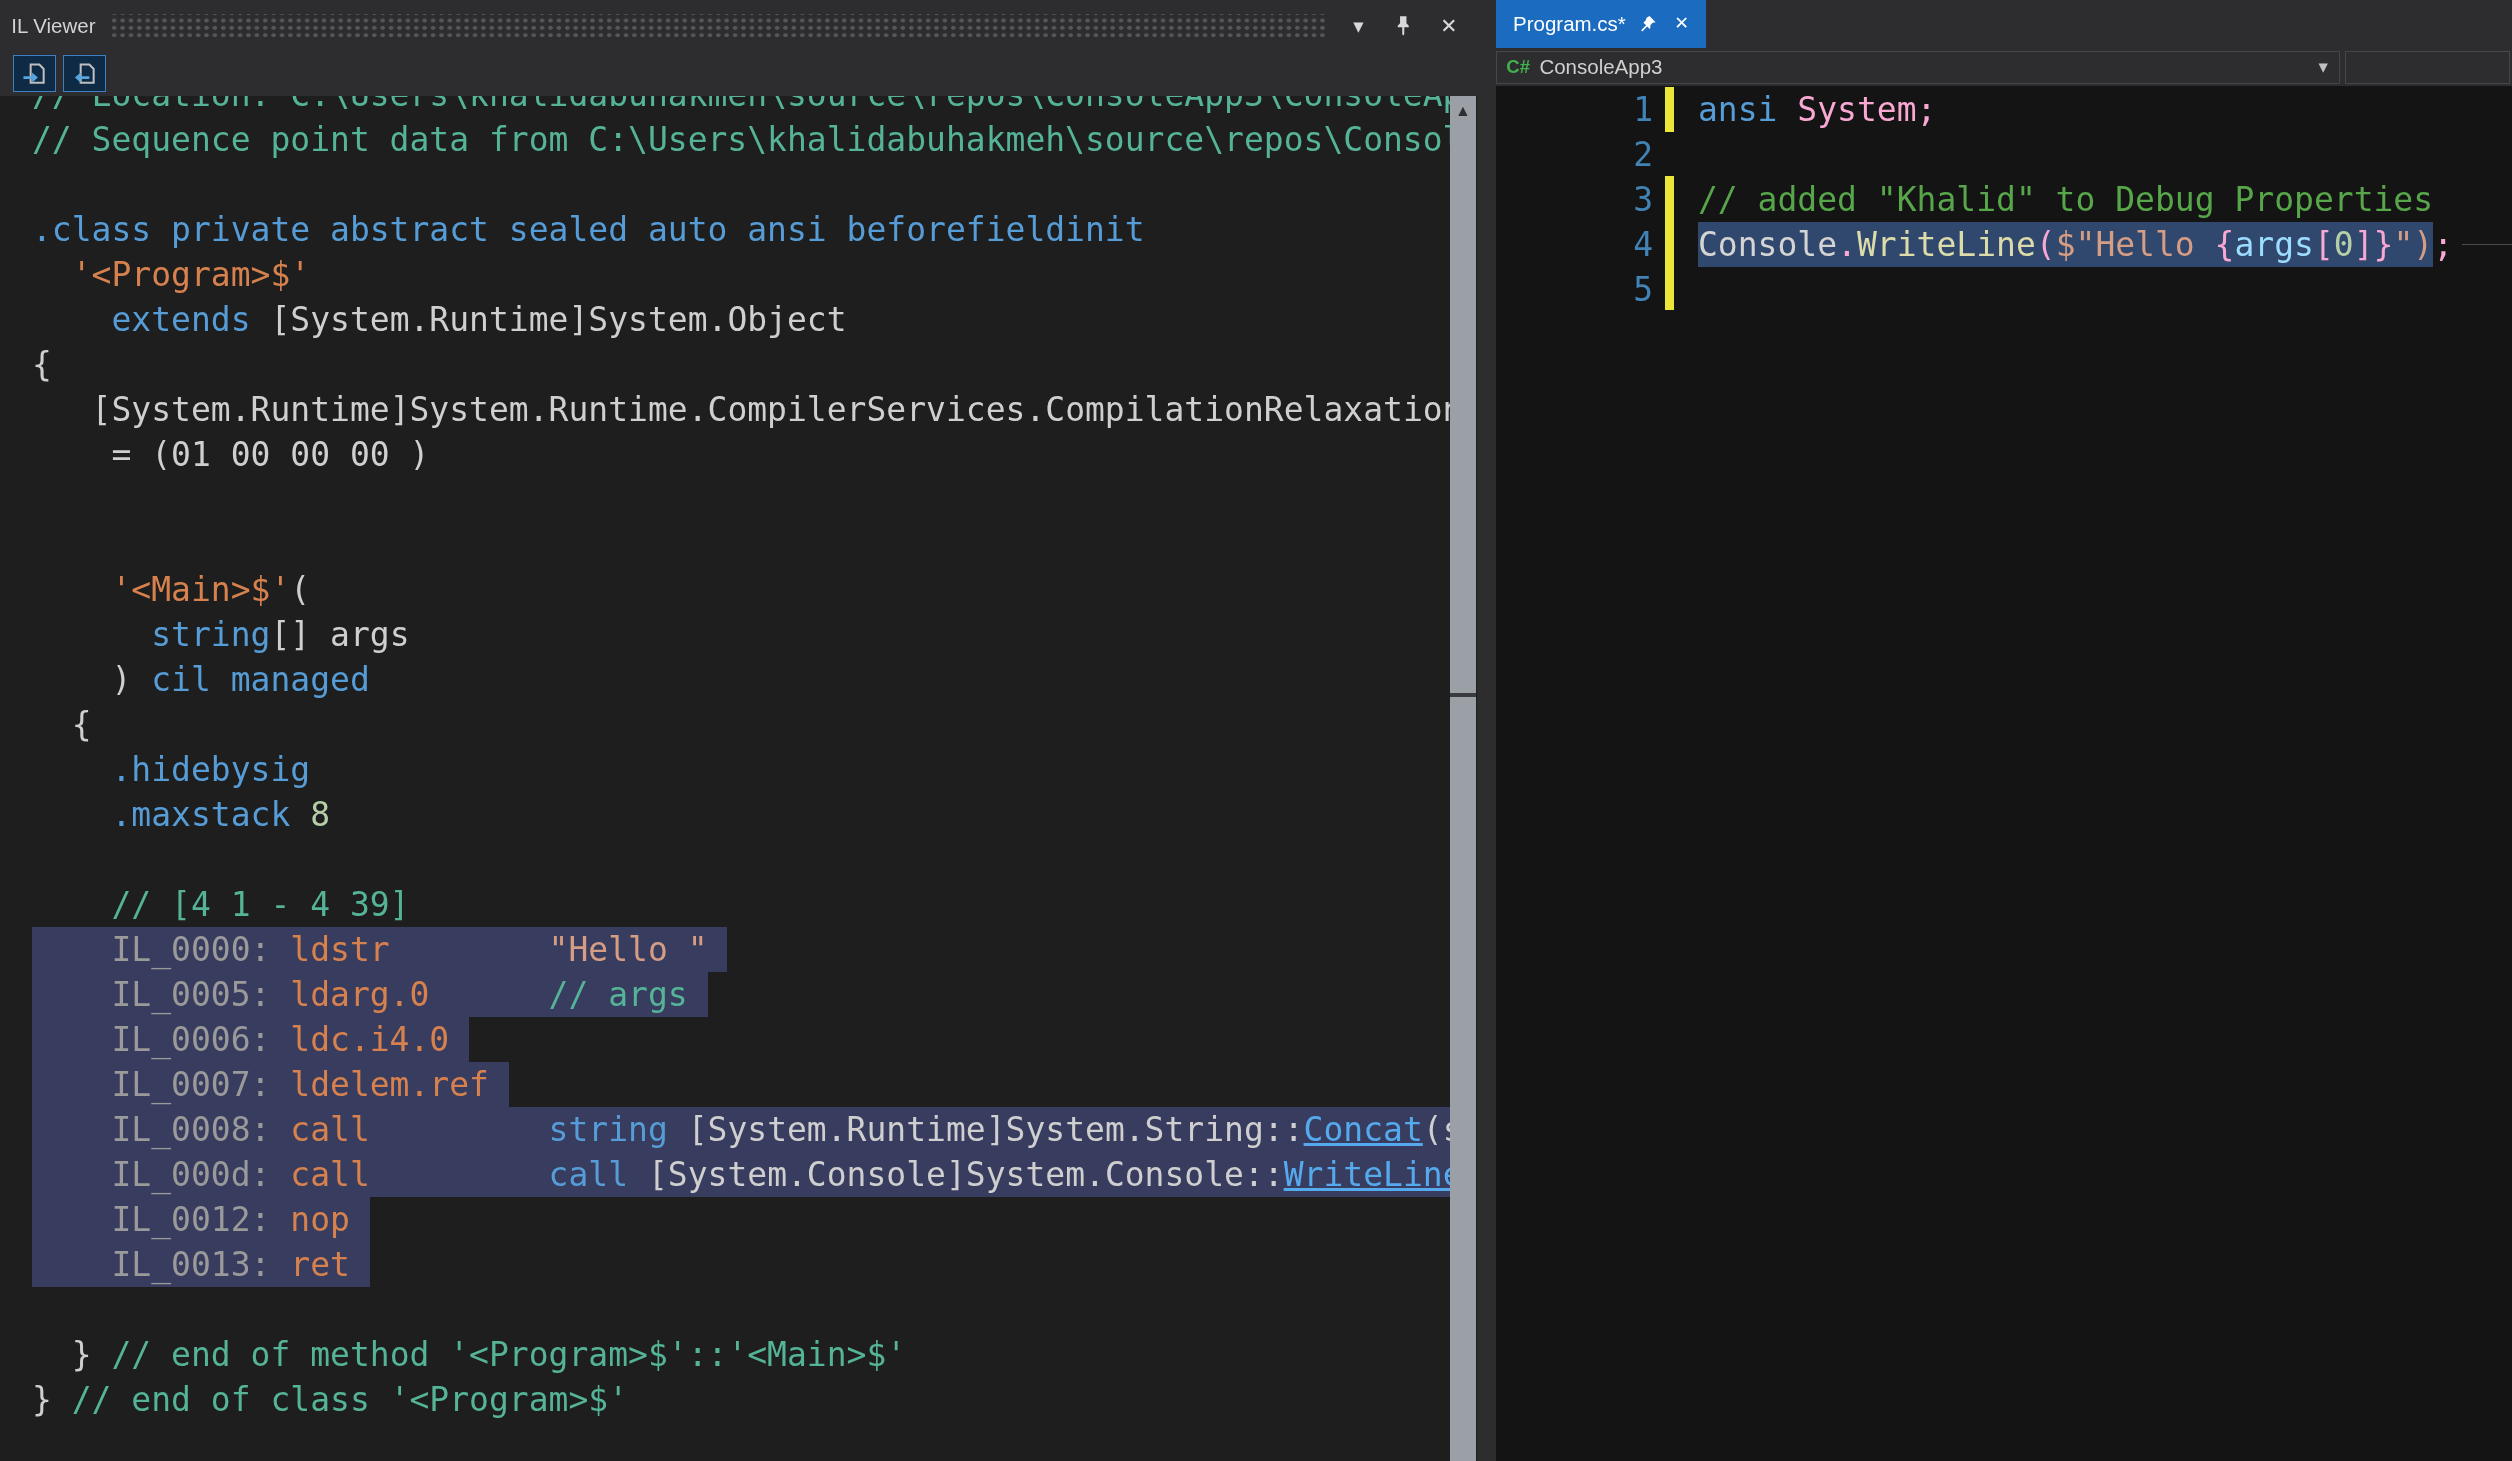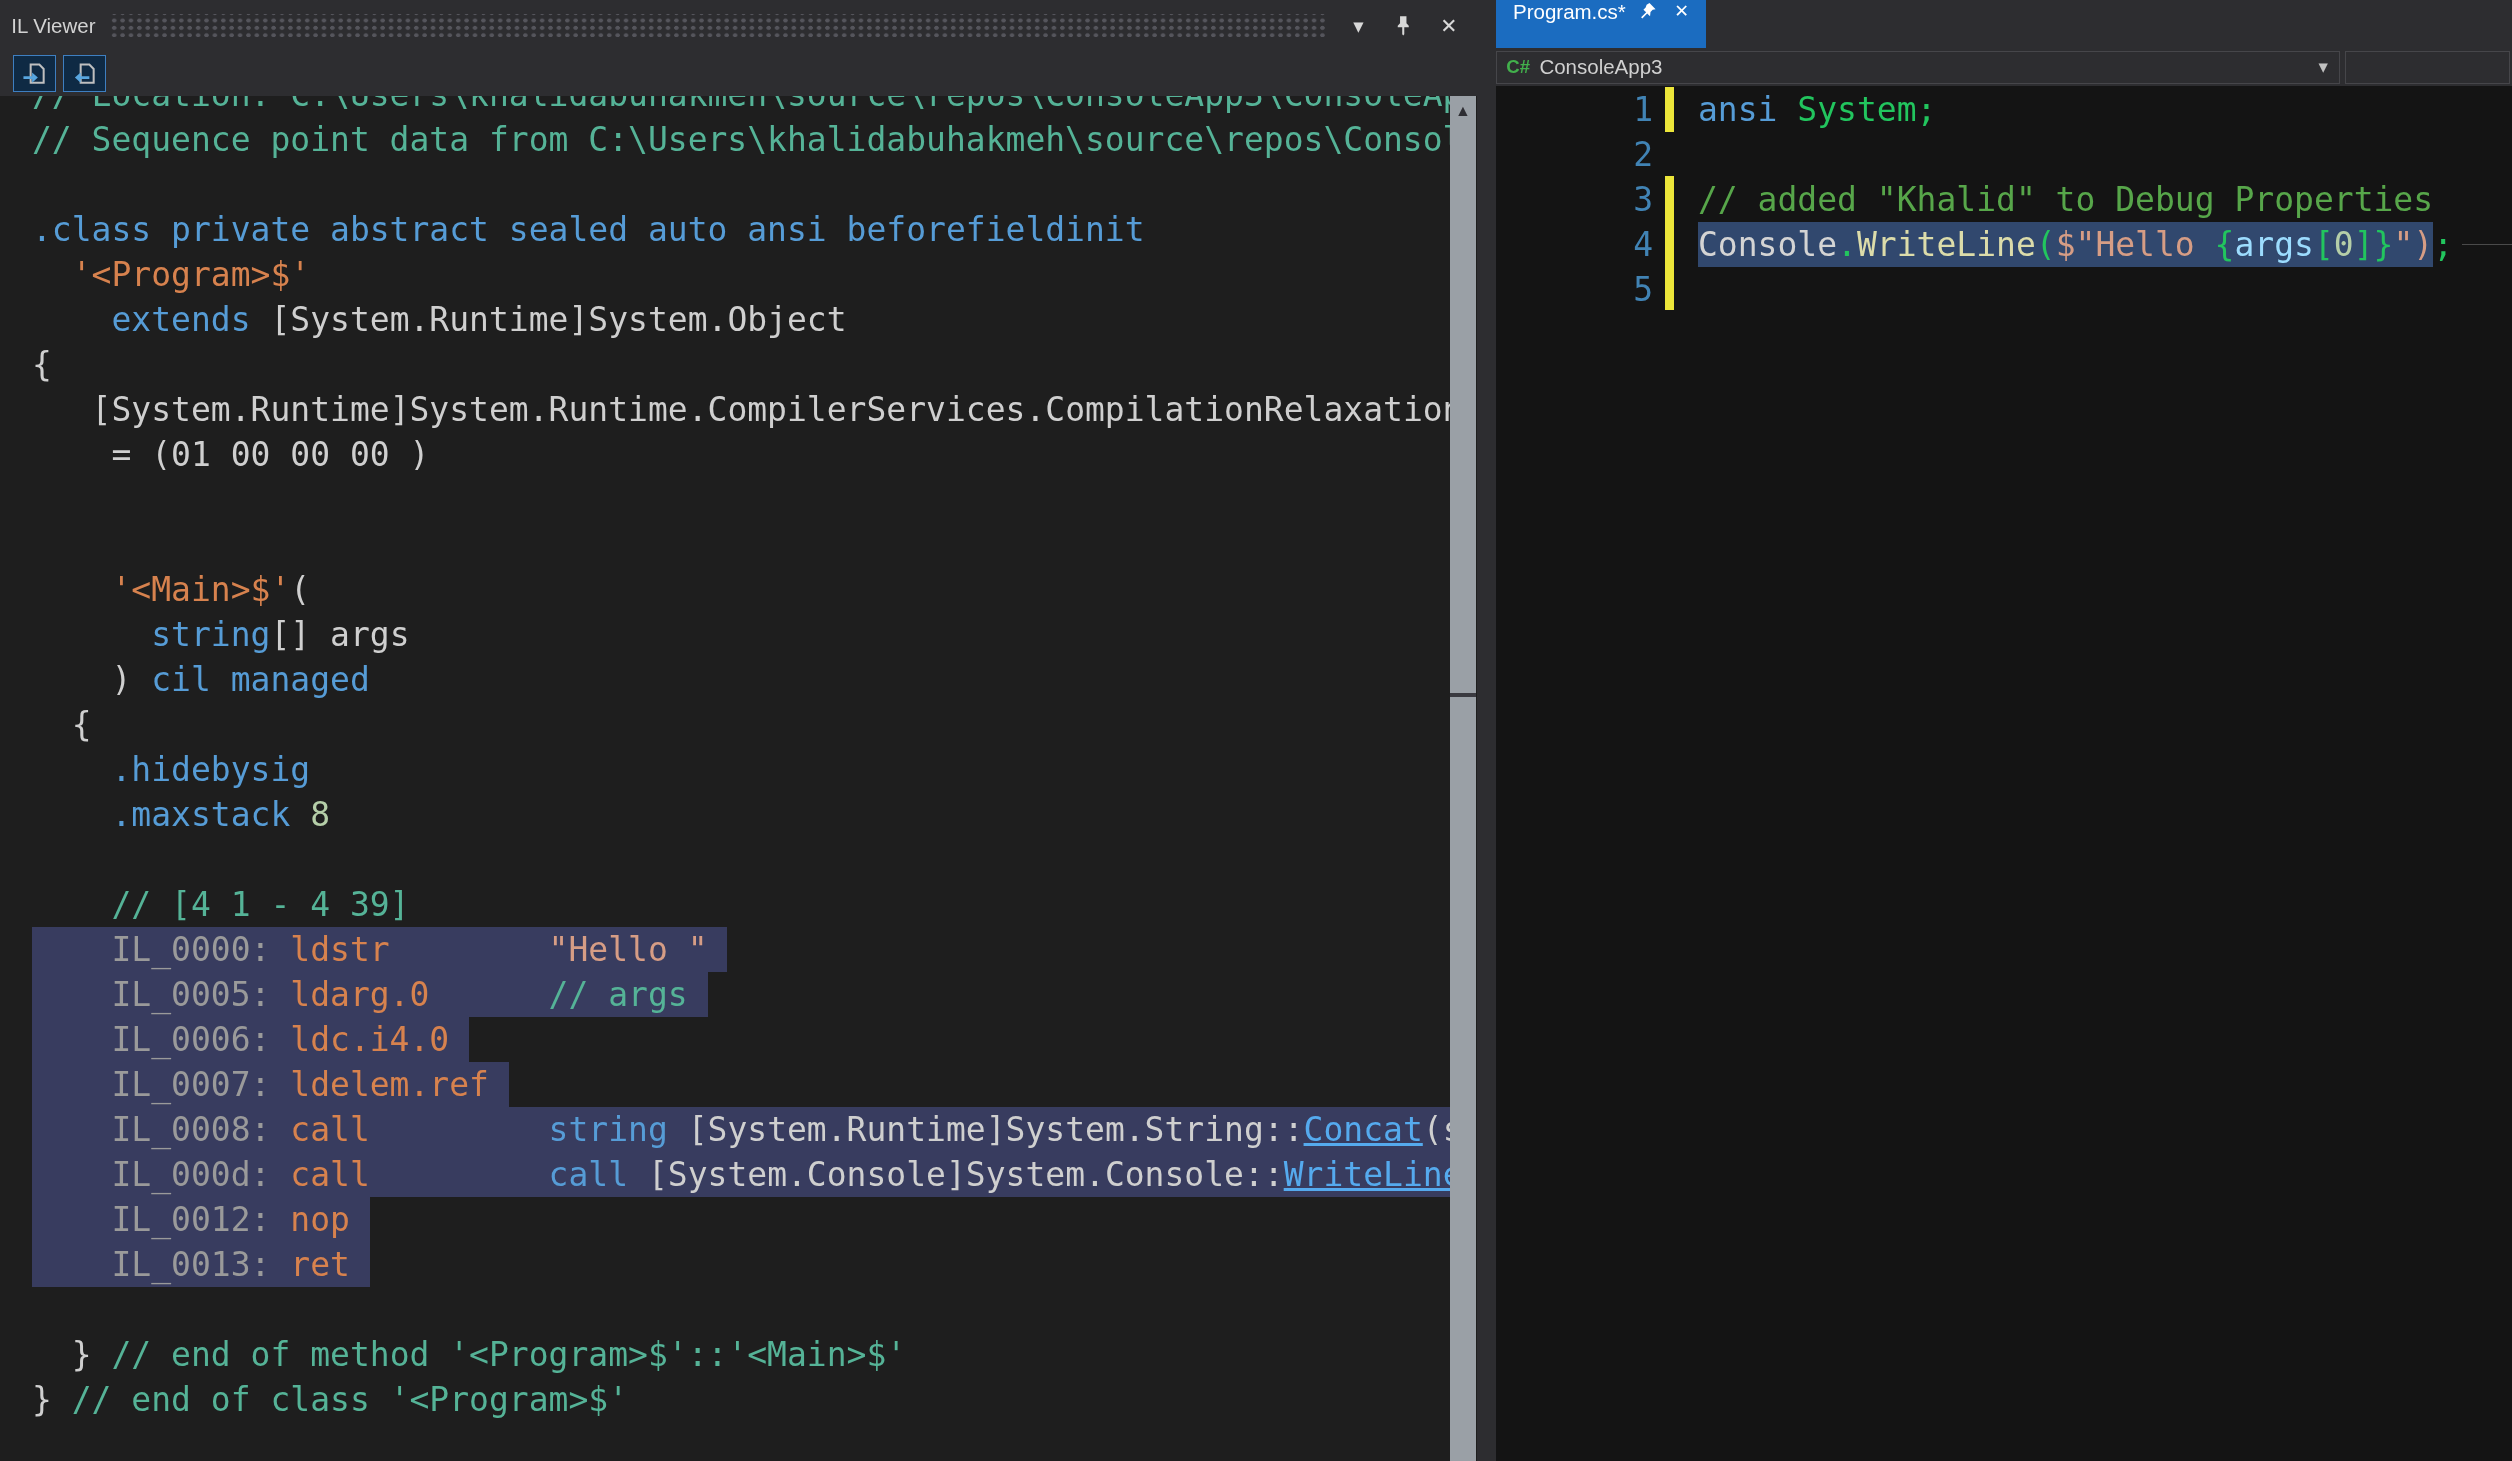--- a/index.html
+++ b/index.html
@@ -34,34 +34,34 @@
   .il .hl{background:#383c5f}
 
   
   .vscroll{position:absolute;top:96px;bottom:0;left:1450px;width:26px;background:#9aa0a6}
   .sb-arrow{height:30px;display:flex;align-items:center;justify-content:center;color:#2e2e33;font-size:16px}
   .sb-mark{position:absolute;left:0;right:0;top:597px;height:3.7px;background:#3a3a40}
 
   
   .editor-pane{position:absolute;left:1496px;top:0;width:1016px;height:1462px;background:#141414}
   .tabstrip{position:absolute;top:0;left:0;right:0;height:48px;background:#2d2d30;display:flex}
-  .tab{height:48px;background:#1b6cc0;color:#fff;display:flex;align-items:flex-start;padding:0 13px 0 17px;gap:11.2px;font-size:20.5px;cursor:pointer}
+  .tab{height:48px;background:#1b6cc0;color:#fff;display:flex;align-items:center;padding:0 13px 0 17px;gap:11.2px;font-size:20.5px;cursor:pointer}
   .tab .ticon{display:flex;align-items:center;justify-content:center;width:22.3px;height:22.3px;color:#fff;font-size:17.7px}
   .navbar{position:absolute;top:48px;left:0;right:0;height:38px;background:#2d2d30}
   .combo{position:absolute;left:0;top:2.8px;width:844px;height:33px;border:0.9px solid #46464a;display:flex;align-items:center;gap:9.3px;padding:0 11.2px 0 9.3px;color:#d0d0d0;font-size:20.5px;cursor:pointer}
   .cs-icon{color:#42b04c;font-weight:bold;font-size:18.6px;font-family:"Liberation Sans",sans-serif}
   .combo .chev{margin-left:auto;color:#c0c0c0;font-size:18.6px}
   .combo-rest{position:absolute;left:849px;top:2.8px;right:1.9px;height:33px;border:0.9px solid #46464a}
   .editor{position:absolute;top:87px;left:0;right:0;bottom:0}
   .gutter{position:absolute;left:0;top:0;width:157px;text-align:right;color:#4183b4;font-family:"DejaVu Sans Mono","Liberation Mono",monospace;font-size:33px}
   .changebar{position:absolute;left:169px;width:9.3px;background:#ece63a}
   .cb1{top:0;height:45px}
   .cb2{top:89px;height:134px}
   .cs{position:absolute;left:202px;top:0;right:0;overflow:hidden;color:#d4d4d4}
-  .cs .pln{color:#22c55e}
+  .cs .pln{color:#f9a8d4}
   .cs .kw{color:#569cd6}
   .cs .cmt{color:#57a64a}
   .cs .str{color:#d69d85}
   .cs .meth{color:#dcdcaa}
   .cs .cls{color:#d4d4d4}
   .cs .param{color:#9cdcfe}
   .cs .num{color:#b5cea8}
   .cs .hl{background:#31486e}
   .tail{flex:1;align-self:center;height:0;border-top:1.9px solid #4a4a4a;margin-left:9.3px}
 </style>

